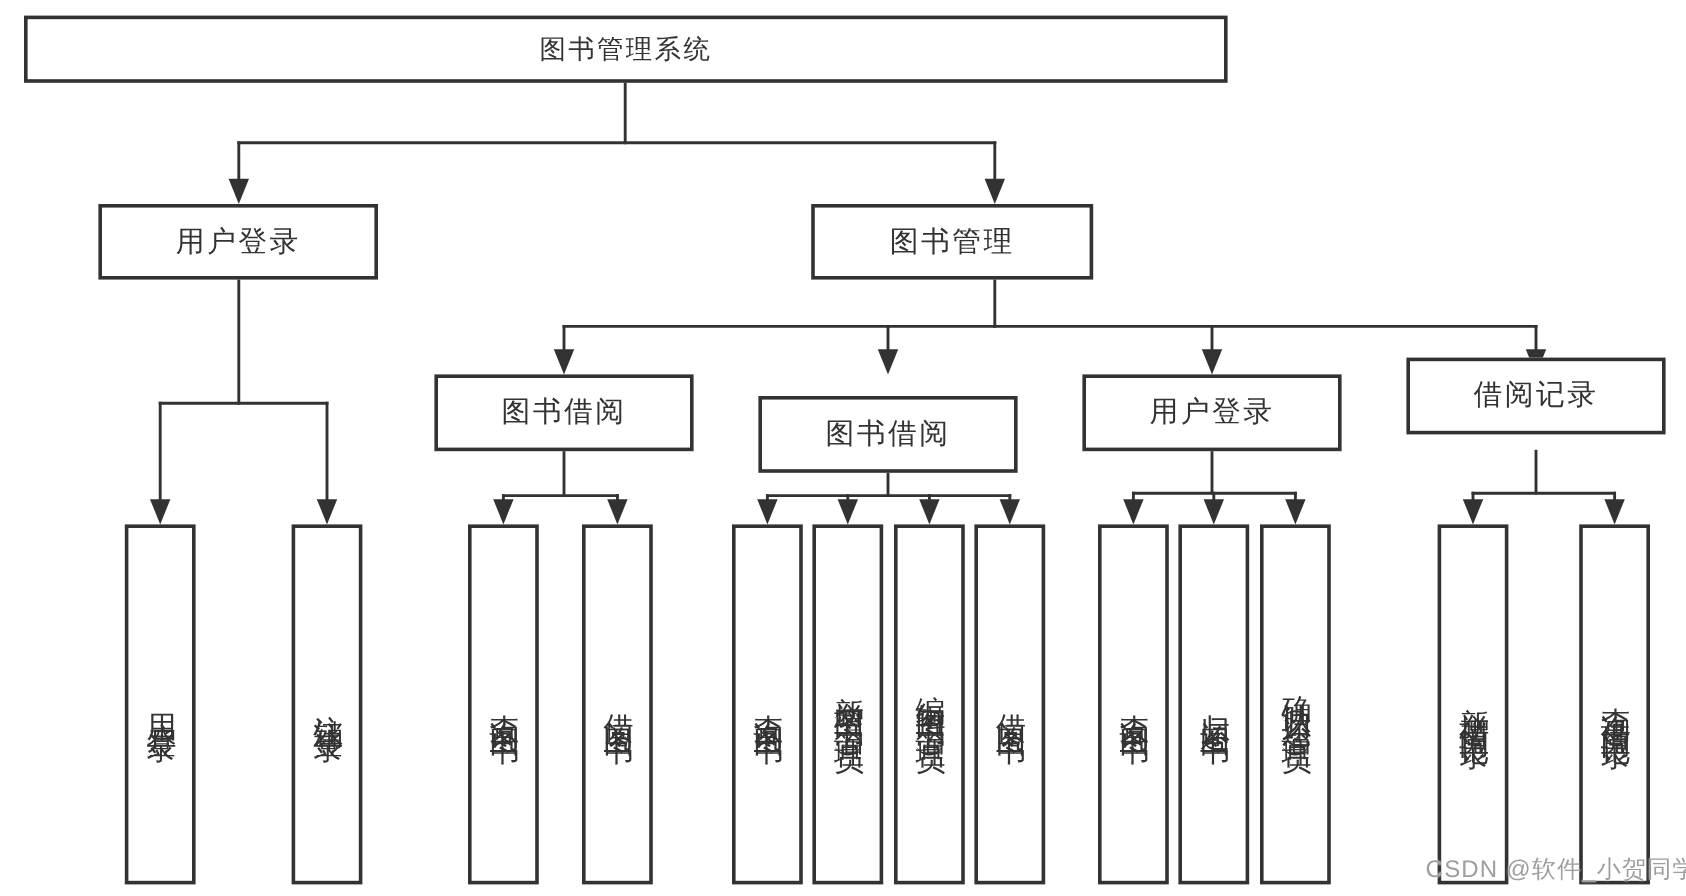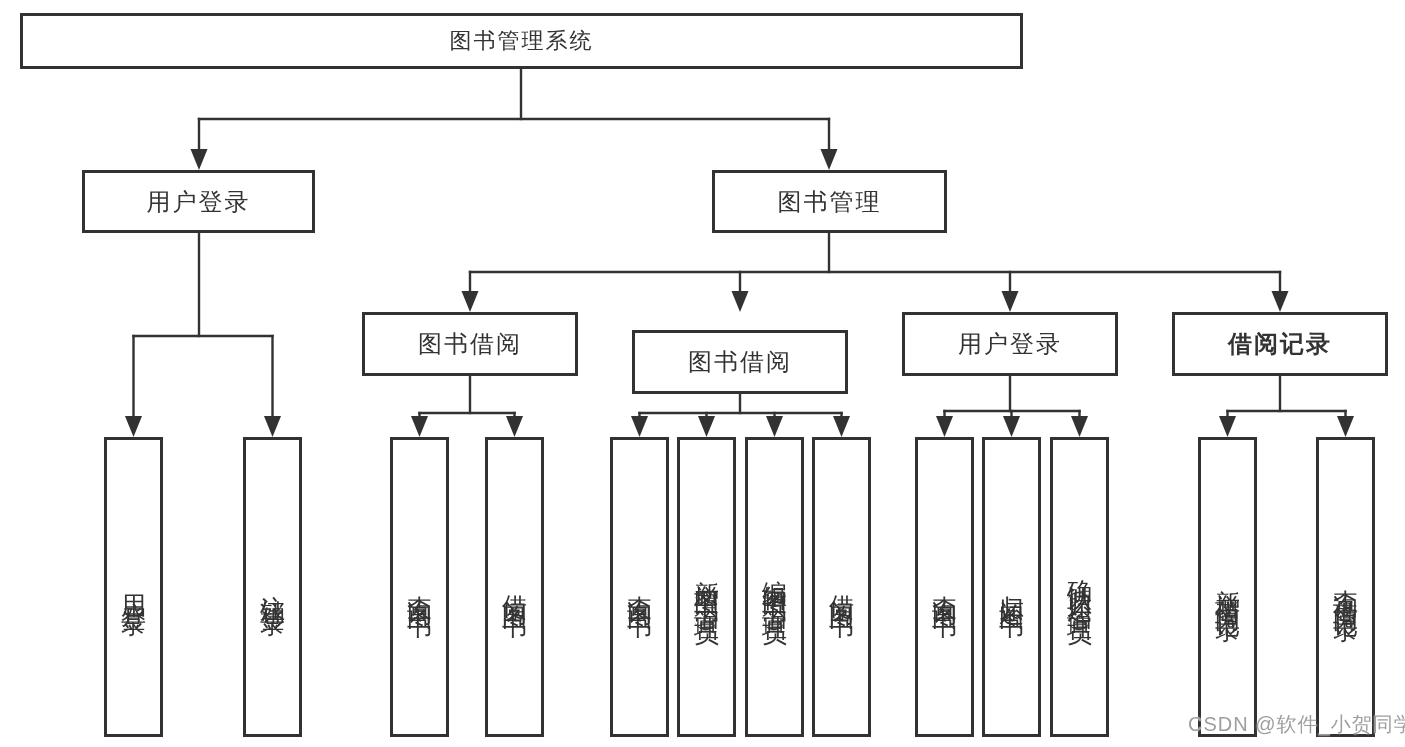--- a/index.html
+++ b/index.html
@@ -138,34 +138,34 @@
     </g>
   </svg>
 
   <div class="node root" style="left:20px;top:13px;width:1003px;height:56px;font-family:Liberation Serif, serif;">
     <span class="lbl">图书管理系统</span>
   </div>
 
   <div class="node" style="left:82px;top:170px;width:233px;height:63px;">
     <span class="lbl">用户登录</span>
   </div>
-  <div class="node" style="left:712px;top:170px;width:235px;height:63px;">
+  <div class="node" style="left:676px;top:170px;width:235px;height:63px;">
     <span class="lbl">图书管理</span>
   </div>
 
   <div class="node" style="left:362px;top:312px;width:216px;height:64px;">
     <span class="lbl">图书借阅</span>
   </div>
   <div class="node" style="left:632px;top:330px;width:216px;height:64px;">
     <span class="lbl">图书借阅</span>
   </div>
   <div class="node" style="left:902px;top:312px;width:216px;height:64px;">
     <span class="lbl">用户登录</span>
   </div>
-  <div class="node" style="left:1172px;top:312px;width:216px;height:64px;font-weight:bold;">
+  <div class="node" style="left:1172px;top:298px;width:216px;height:64px;">
     <span class="lbl">借阅记录</span>
   </div>
 
   <div class="node v" style="left:104px;top:437px;width:59px;height:300px;">
     <span class="lbl">用户登录</span>
   </div>
   <div class="node v" style="left:243px;top:437px;width:59px;height:300px;">
     <span class="lbl">注销登录</span>
   </div>
 

